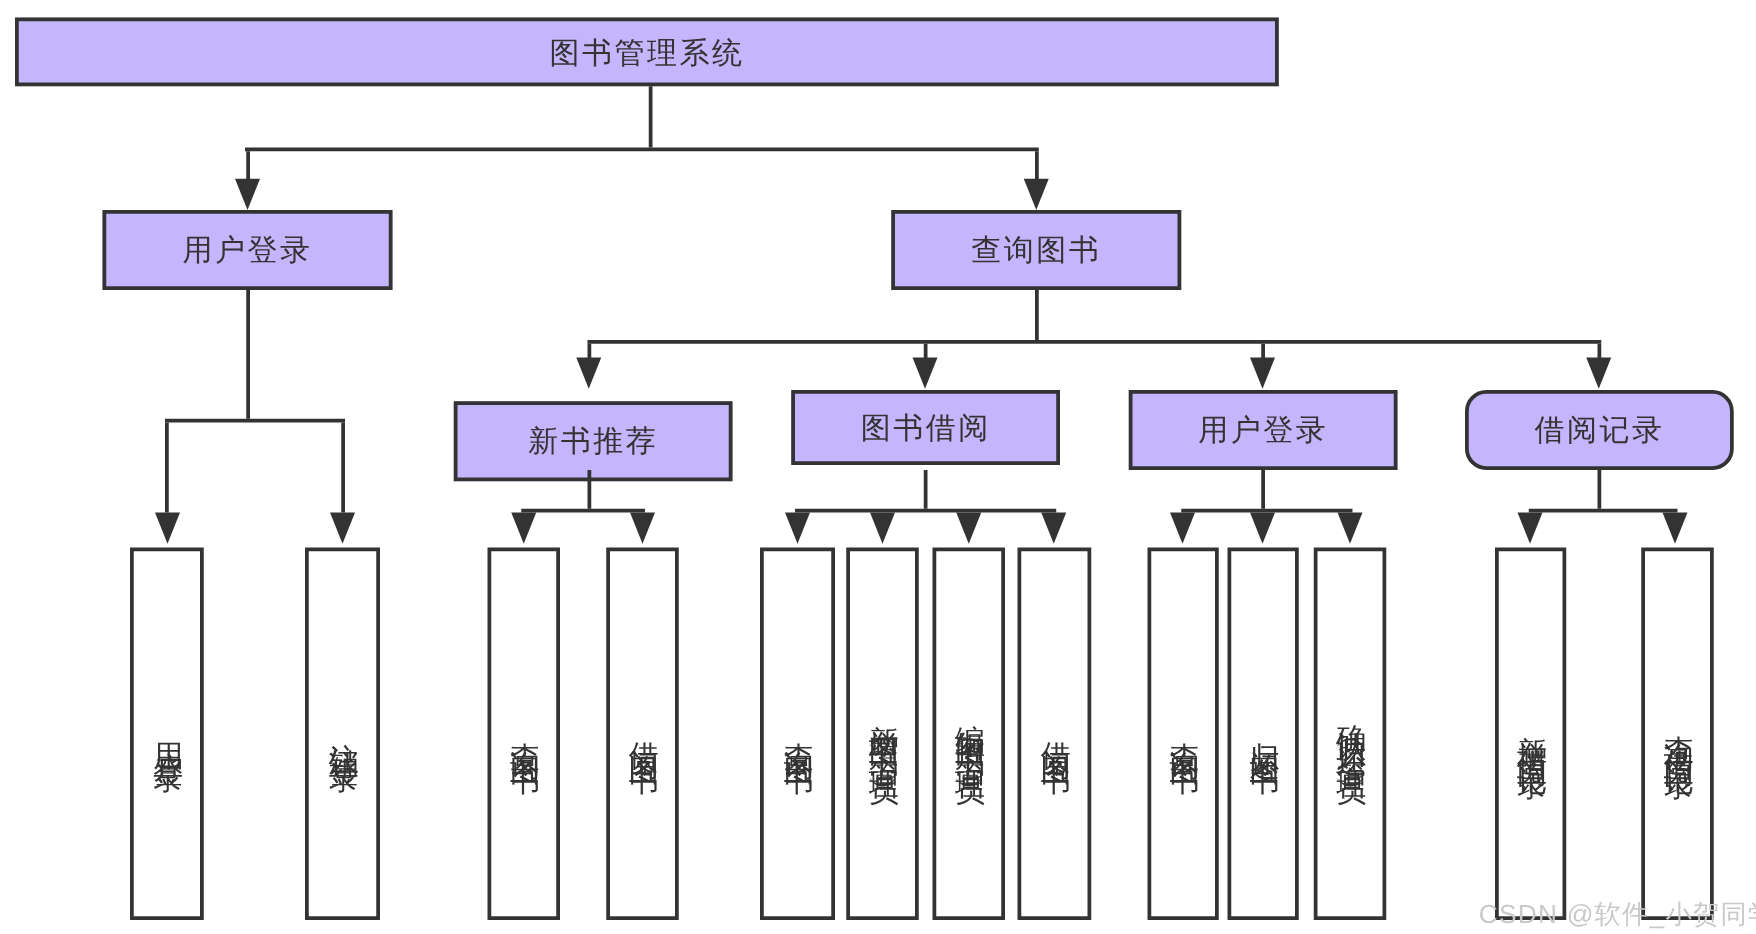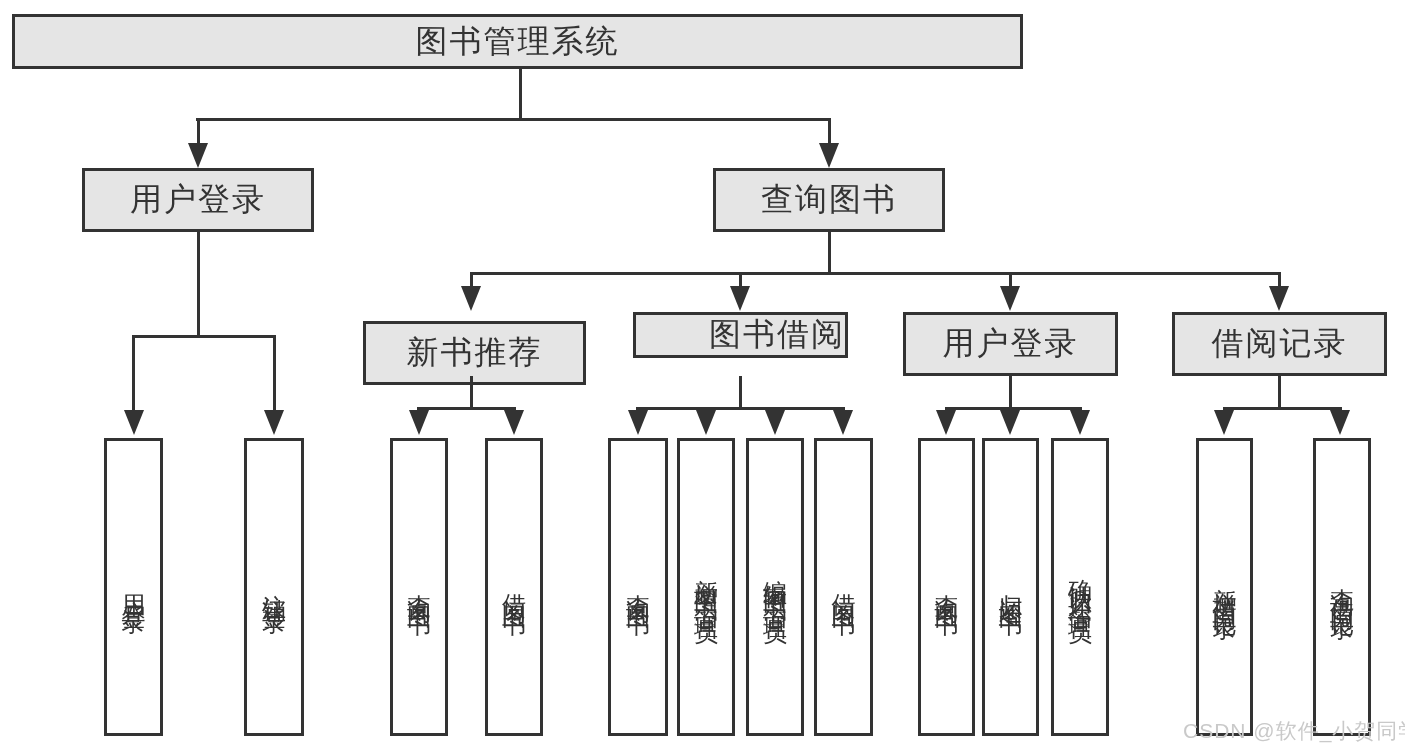--- a/index.html
+++ b/index.html
@@ -9,22 +9,22 @@
     --watermark:#c9c9c9;
   }
   html,body{margin:0;padding:0;background:var(--background);}
   .canvas{
     position:relative;width:1405px;height:747px;background:var(--background);
     font-family:"Liberation Sans","DejaVu Sans",sans-serif;color:var(--text);
     overflow:hidden;
   }
   .box{
     position:absolute;box-sizing:border-box;border:3px solid var(--line);
-    background:#e5e5e5;display:flex;align-items:center;justify-content:center;
-    font-size:32px;letter-spacing:2px;color:var(--text);
+    background:#c4b5fd;display:flex;align-items:center;justify-content:center;
+    font-size:24px;letter-spacing:2px;color:var(--text);
   }
   .vbox{
     position:absolute;box-sizing:border-box;border:3px solid var(--line);
     background:#ffffff;display:flex;align-items:center;justify-content:center;
     top:438px;height:298px;
   }
   .vbox .vtext{
     writing-mode:vertical-lr;text-orientation:mixed;
     font-size:24px;letter-spacing:6px;line-height:1;color:var(--text);
     white-space:nowrap;
@@ -78,27 +78,27 @@
   <div class="lv" style="left:739px;top:275px;height:12px;"></div>
   <div class="ah" style="left:730px;top:286px;"></div>
   <div class="lv" style="left:1009px;top:275px;height:12px;"></div>
   <div class="ah" style="left:1000px;top:286px;"></div>
   <div class="lv" style="left:1278px;top:275px;height:12px;"></div>
   <div class="ah" style="left:1269px;top:286px;"></div>
 
   <div class="box" style="left:363px;top:321px;width:223px;height:64px;justify-content:center;">
     <span>新书推荐</span>
   </div>
-  <div class="box" style="left:633px;top:312px;width:215px;height:46px;justify-content:flex-end;">
+  <div class="box" style="left:633px;top:312px;width:215px;height:60px;">
     <span>图书借阅</span>
   </div>
   <div class="box" style="left:903px;top:312px;width:215px;height:64px;">
     <span>用户登录</span>
   </div>
-  <div class="box" style="left:1172px;top:312px;width:215px;height:64px;">
+  <div class="box" style="left:1172px;top:312px;width:215px;height:64px;border-radius:17px;">
     <span>借阅记录</span>
   </div>
 
   <div class="lv" style="left:470px;top:376px;height:31px;"></div>
   <div class="lh" style="left:417px;top:407px;width:99px;"></div>
   <div class="ah" style="left:409px;top:410px;"></div>
   <div class="ah" style="left:504px;top:410px;"></div>
 
   <div class="lv" style="left:739px;top:376px;height:31px;"></div>
   <div class="lh" style="left:636px;top:407px;width:209px;"></div>

